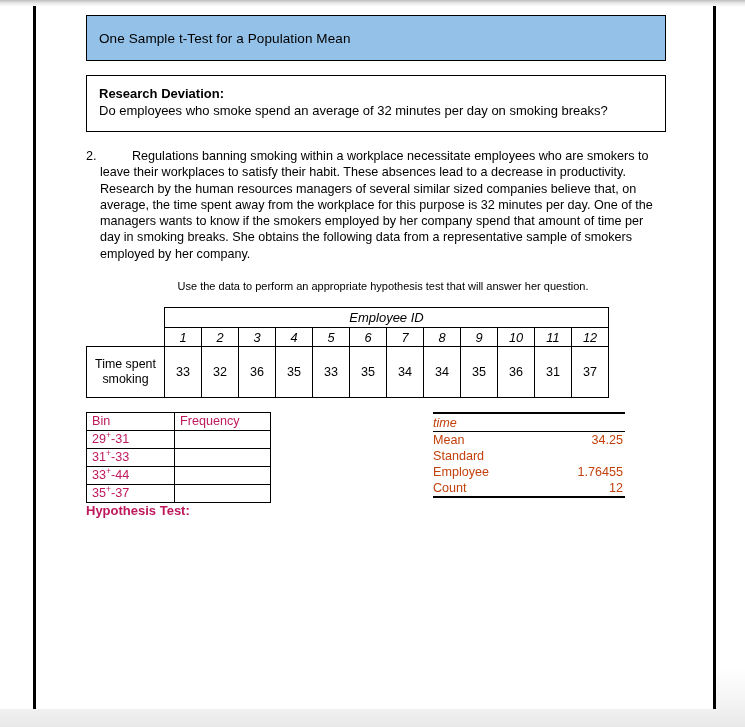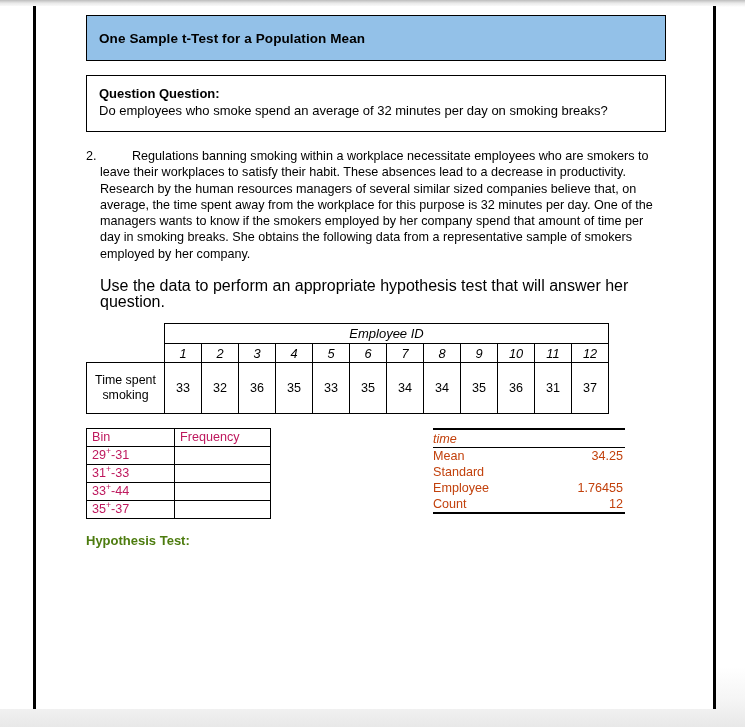--- a/index.html
+++ b/index.html
@@ -65,21 +65,21 @@
     background: #93C1E8;
     border: 1.6px solid #000000;
     box-sizing: border-box;
     height: 46px;
     display: flex;
     align-items: center;
     padding-left: 12px;
   }
   .title-banner .t {
     font-size: 13.5px;
-    font-weight: bold;
+    font-weight: normal;
     color: #000000;
     letter-spacing: 0.1px;
   }
 
   
   .rq-box {
     margin-top: 14px;
     border: 1.6px solid #000000;
     box-sizing: border-box;
     height: 57px;
@@ -113,23 +113,24 @@
   .para .body {
     display: block;
     padding-left: 14px;
     margin-top: -16.3px;
     text-indent: 32px;
   }
 
   .usedata {
     margin-top: 16px;
     padding-left: 14px;
-    font-size: 16px;
+    font-size: 11px;
     line-height: 16px;
     color: #000;
+    text-align: center;
   }
 
   
   .emp-wrap {
     margin-top: 13px;
     padding-left: 0px;
   }
   table.emp {
     border-collapse: collapse;
     table-layout: fixed;
@@ -220,46 +221,45 @@
   tr.hdr td {
     text-align: center;
     font-style: italic;
     border-bottom: 1.2px solid #000000;
     height: 17px;
   }
   tr.rule-bot td   { border-bottom: 2.4px solid #000000; }
 
   
   .hypo {
-    margin-top: 14px;
     padding-left: 0px;
     font-size: 13px;
     font-weight: bold;
-    color: #4d7c0f;
+    color: #be185d;
   }
 </style>
 </head>
 <body>
 
 <div id="viewer">
 
   <div id="top-shade"></div>
   <div id="bottom-shade"></div>
   <div id="left-strip"></div>
   <div id="right-rule"></div>
 
   <div id="page">
     <div class="content">
 
       <div class="title-banner">
         <span class="t">One Sample t-Test for a Population Mean</span>
       </div>
 
       <div class="rq-box">
-        <div class="rq-label">Question Question:</div>
+        <div class="rq-label">Research Deviation:</div>
         <div class="rq-text">Do employees who smoke spend an average of 32 minutes per day on smoking breaks?</div>
       </div>
 
       <div class="para">
         <span class="num">2.</span>
         <span class="body">Regulations banning smoking within a workplace necessitate employees who are smokers to leave their workplaces to satisfy their habit. These absences lead to a decrease in productivity.  Research by the human resources managers of several similar sized companies believe that, on average, the time spent away from the workplace for this purpose is 32 minutes per day.  One of the managers wants to know if the smokers employed by her company spend that amount of time per day in smoking breaks.  She obtains the following data from a representative sample of smokers employed by her company.</span>
       </div>
 
       <div class="usedata">Use the data to perform an appropriate hypothesis test that will answer her question.</div>
 

